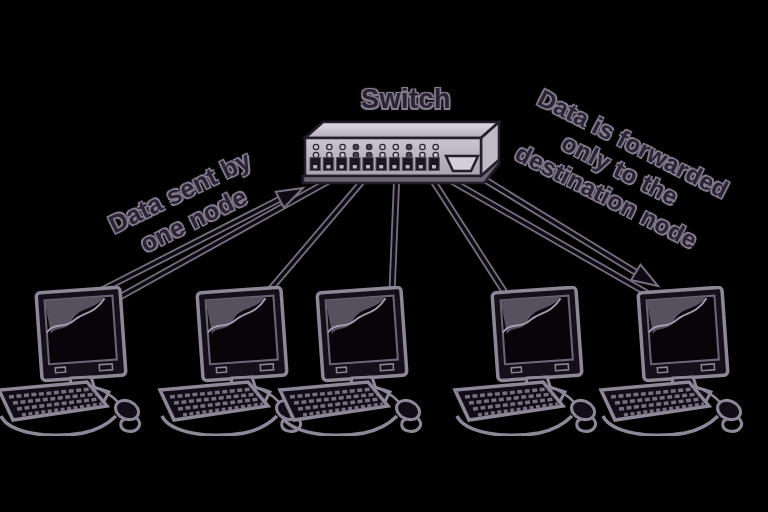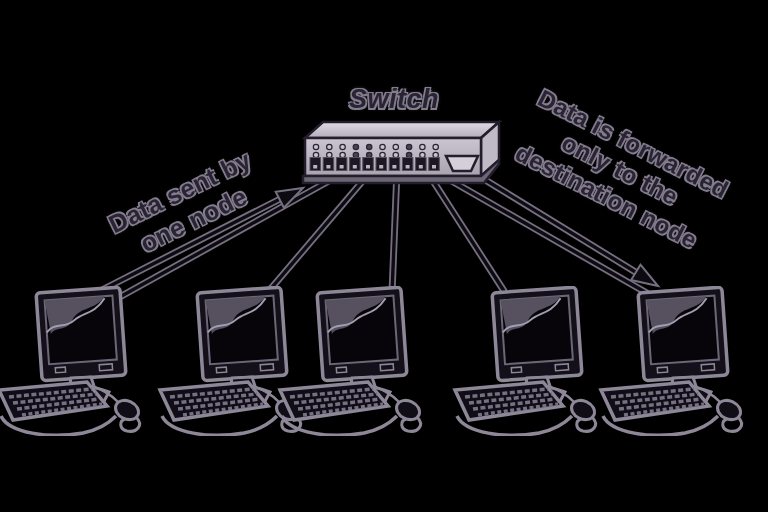--- a/index.html
+++ b/index.html
@@ -3,21 +3,21 @@
 <meta charset="utf-8">
 <style>
   html,body{margin:0;padding:0;background:#000;}
   .stage{position:relative;width:768px;height:512px;background:#000;overflow:hidden;
          font-family:"Liberation Sans",sans-serif;}
   .art{position:absolute;left:0;top:0;width:768px;height:512px;}
   .label{position:absolute;font-weight:bold;color:#2a2333;letter-spacing:.5px;
          text-shadow:-1.5px -1.5px 0 #837d8e, 1.5px -1.5px 0 #837d8e,
                      -1.5px 1.5px 0 #837d8e, 1.5px 1.5px 0 #837d8e, 0 0 4px #5a5464;
          white-space:nowrap;}
-  .switch-label{left:294px;top:84px;width:200px;text-align:center;font-size:27px;font-style:italic;}
+  .switch-label{left:306px;top:84px;width:200px;text-align:center;font-size:27px;}
   .left-label{left:77px;top:175px;width:220px;text-align:center;font-size:25px;
               line-height:1.25;transform:rotate(-26deg);}
   .right-label{left:490px;top:126px;width:260px;text-align:center;font-size:24px;
                line-height:1.22;transform:rotate(27deg);}
   .halo{stroke:#756f7f;stroke-width:7;fill:none;stroke-linecap:round;}
   .core{stroke:#0d0a12;stroke-width:3.4;fill:none;stroke-linecap:round;}
   .edgeline{stroke:#241d2c;stroke-width:2.5;}
   .sketch{stroke:#8e8798;fill:#100d16;}
 </style>
 </head>

